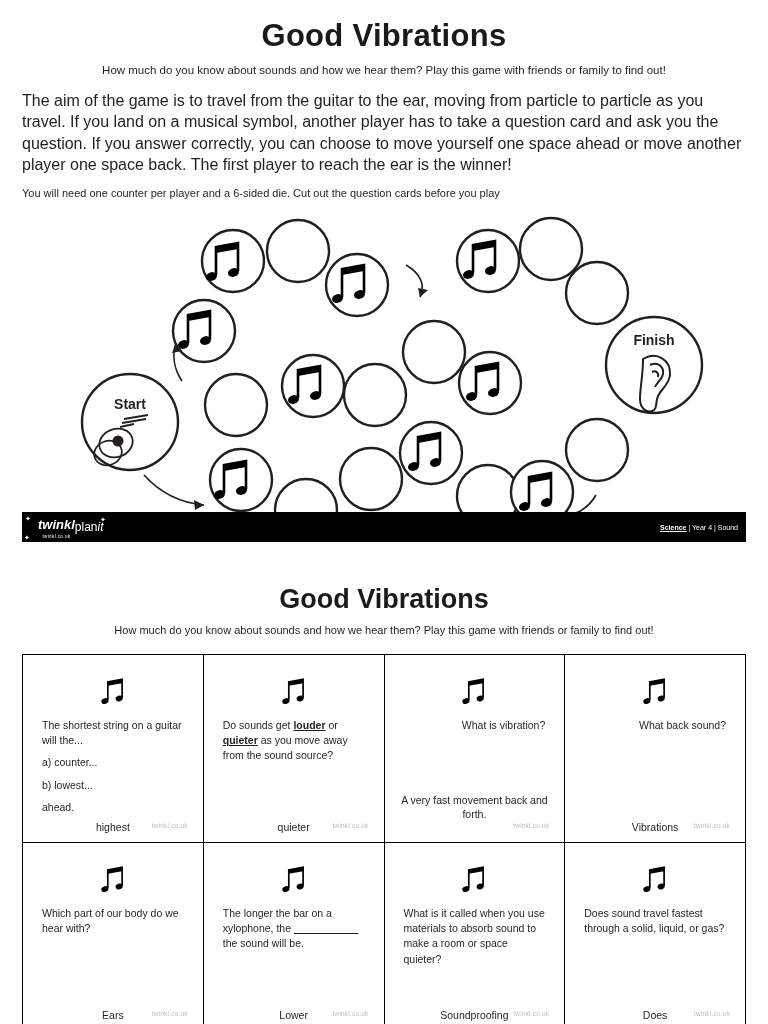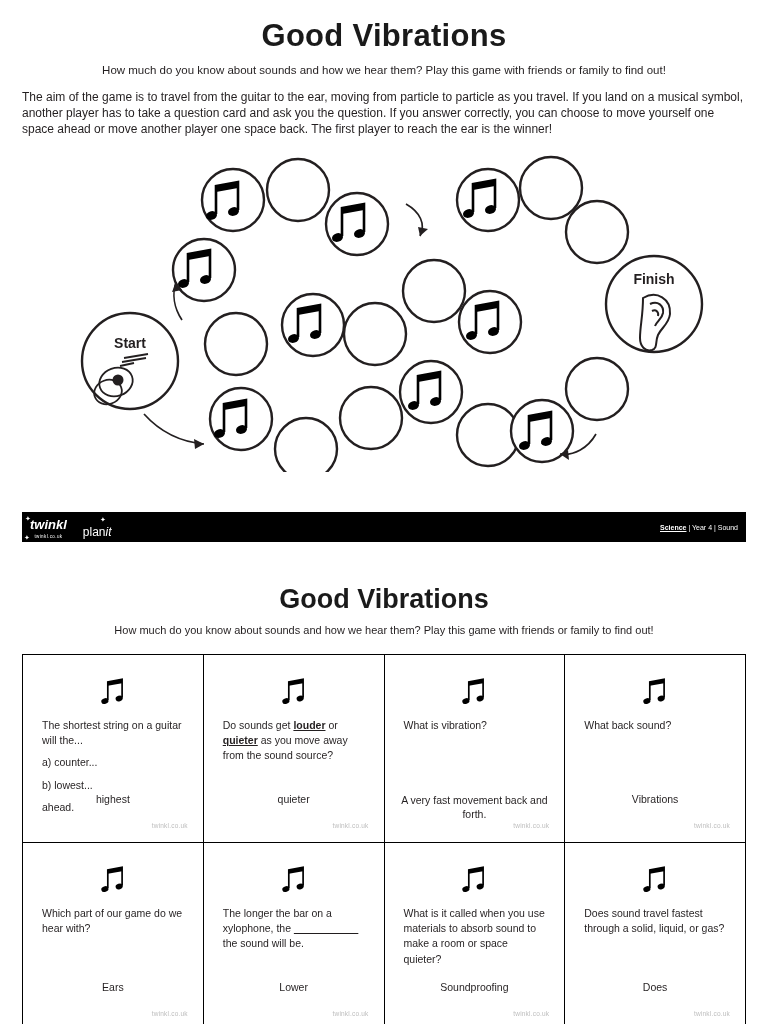--- a/index.html
+++ b/index.html
@@ -29,21 +29,21 @@
     margin: 18px 0 0 0;
     color: #1a1a1a;
   }
   .subtitle {
     text-align: center;
     font-size: 11.5px;
     margin: 10px 0 0 0;
     color: #231f20;
   }
   .intro {
-    font-size: 12px;
+    font-size: 16px;
     line-height: 1.33;
     margin: 14px 0 0 0;
     color: #231f20;
   }
   .needline {
     font-size: 11px;
     margin: 12px 0 0 0;
     color: #231f20;
   }
 
@@ -61,23 +61,23 @@
     left: 22px;
     top: 494px;
     width: 724px;
     height: 30px;
     background: #000000;
     display: flex;
     align-items: center;
   }
   .brand-wrap {
     display: flex;
-    align-items: flex-end;
-    padding-left: 8px;
-    gap: 16px;
+    align-items: center;
+    padding-left: 16px;
+    gap: 0;
   }
   .twinkl-logo {
     color: #fff;
     font-size: 13px;
     font-weight: bold;
     font-style: italic;
     line-height: 1;
   }
   .twinkl-sub {
     color: #fff;
@@ -142,26 +142,26 @@
     height: 100%;
     padding: 10px 10px 0 10px;
   }
   .note-row { text-align: center; height: 34px; }
   .note-row svg { display: inline-block; }
   .q-text {
     font-size: 10.5px;
     line-height: 1.45;
     margin-top: 10px;
   }
-  .q-text.center { text-align: left; }
+  .q-text.center { text-align: right; }
   .q-text p { margin: 0 0 7px 0; }
   .answer {
     position: absolute;
     left: 0; right: 0;
-    bottom: 28px;
+    bottom: 0;
     text-align: center;
     font-size: 10.5px;
   }
   .answer.two-line { bottom: 12px; line-height: 1.35; text-align: center; }
   .wm {
     position: absolute;
     right: 6px;
     bottom: 4px;
     font-size: 6.5px;
     color: #bdbdbd;
@@ -171,20 +171,21 @@
   .blank { text-decoration: underline; }
 </style>
 </head>
 <body>
 
 <div class="page1">
 
   <h1 class="title">Good Vibrations</h1>
   <p class="subtitle">How much do you know about sounds and how we hear them? Play this game with friends or family to find out!</p>
   <p class="intro">The aim of the game is to travel from the guitar to the ear, moving from particle to particle as you travel. If you land on a musical symbol, another player has to take a question card and ask you the question. If you answer correctly, you can choose to move yourself one space ahead or move another player one space back. The first player to reach the ear is the winner!</p>
+  <p class="needline">You will need one counter per player and a 6-sided die. Cut out the question cards before you play</p>
 
   <div class="board">
     <svg width="724" height="330" viewBox="0 0 724 330" xmlns="http://www.w3.org/2000/svg">
       <defs>
 
         <g id="note2">
           <path d="M0,32 L0,4 L22,0 L22,28" fill="none" stroke="#000" stroke-width="2.6"></path>
           <path d="M0,4 L22,0 L22,6 L0,10 Z" fill="#000"></path>
           <ellipse cx="-4.5" cy="33.5" rx="5.6" ry="4.3" transform="rotate(-18 -4.5 33.5)" fill="#000"></ellipse>
           <ellipse cx="17.5" cy="29.5" rx="5.6" ry="4.3" transform="rotate(-18 17.5 29.5)" fill="#000"></ellipse>
@@ -360,21 +361,21 @@
         <tr>
           <td>
             <div class="card-inner">
               <div class="note-row"><svg width="26" height="34" viewBox="-12 -2 40 40">
                   <path d="M0,32 L0,4 L22,0 L22,28" fill="none" stroke="#000" stroke-width="2.6"></path>
                   <path d="M0,4 L22,0 L22,6 L0,10 Z" fill="#000"></path>
                   <ellipse cx="-4.5" cy="33.5" rx="5.6" ry="4.3" transform="rotate(-18 -4.5 33.5)" fill="#000"></ellipse>
                   <ellipse cx="17.5" cy="29.5" rx="5.6" ry="4.3" transform="rotate(-18 17.5 29.5)" fill="#000"></ellipse>
                 </svg></div>
               <div class="q-text ">
-                <p>Which part of our game do we hear with?</p>
+                <p>Which part of our body do we hear with?</p>
               </div>
               <div class="answer">Ears</div>
               <div class="wm">twinkl.co.uk</div>
             </div>
           </td>
           <td>
             <div class="card-inner">
               <div class="note-row"><svg width="26" height="34" viewBox="-12 -2 40 40">
                   <path d="M0,32 L0,4 L22,0 L22,28" fill="none" stroke="#000" stroke-width="2.6"></path>
                   <path d="M0,4 L22,0 L22,6 L0,10 Z" fill="#000"></path>

